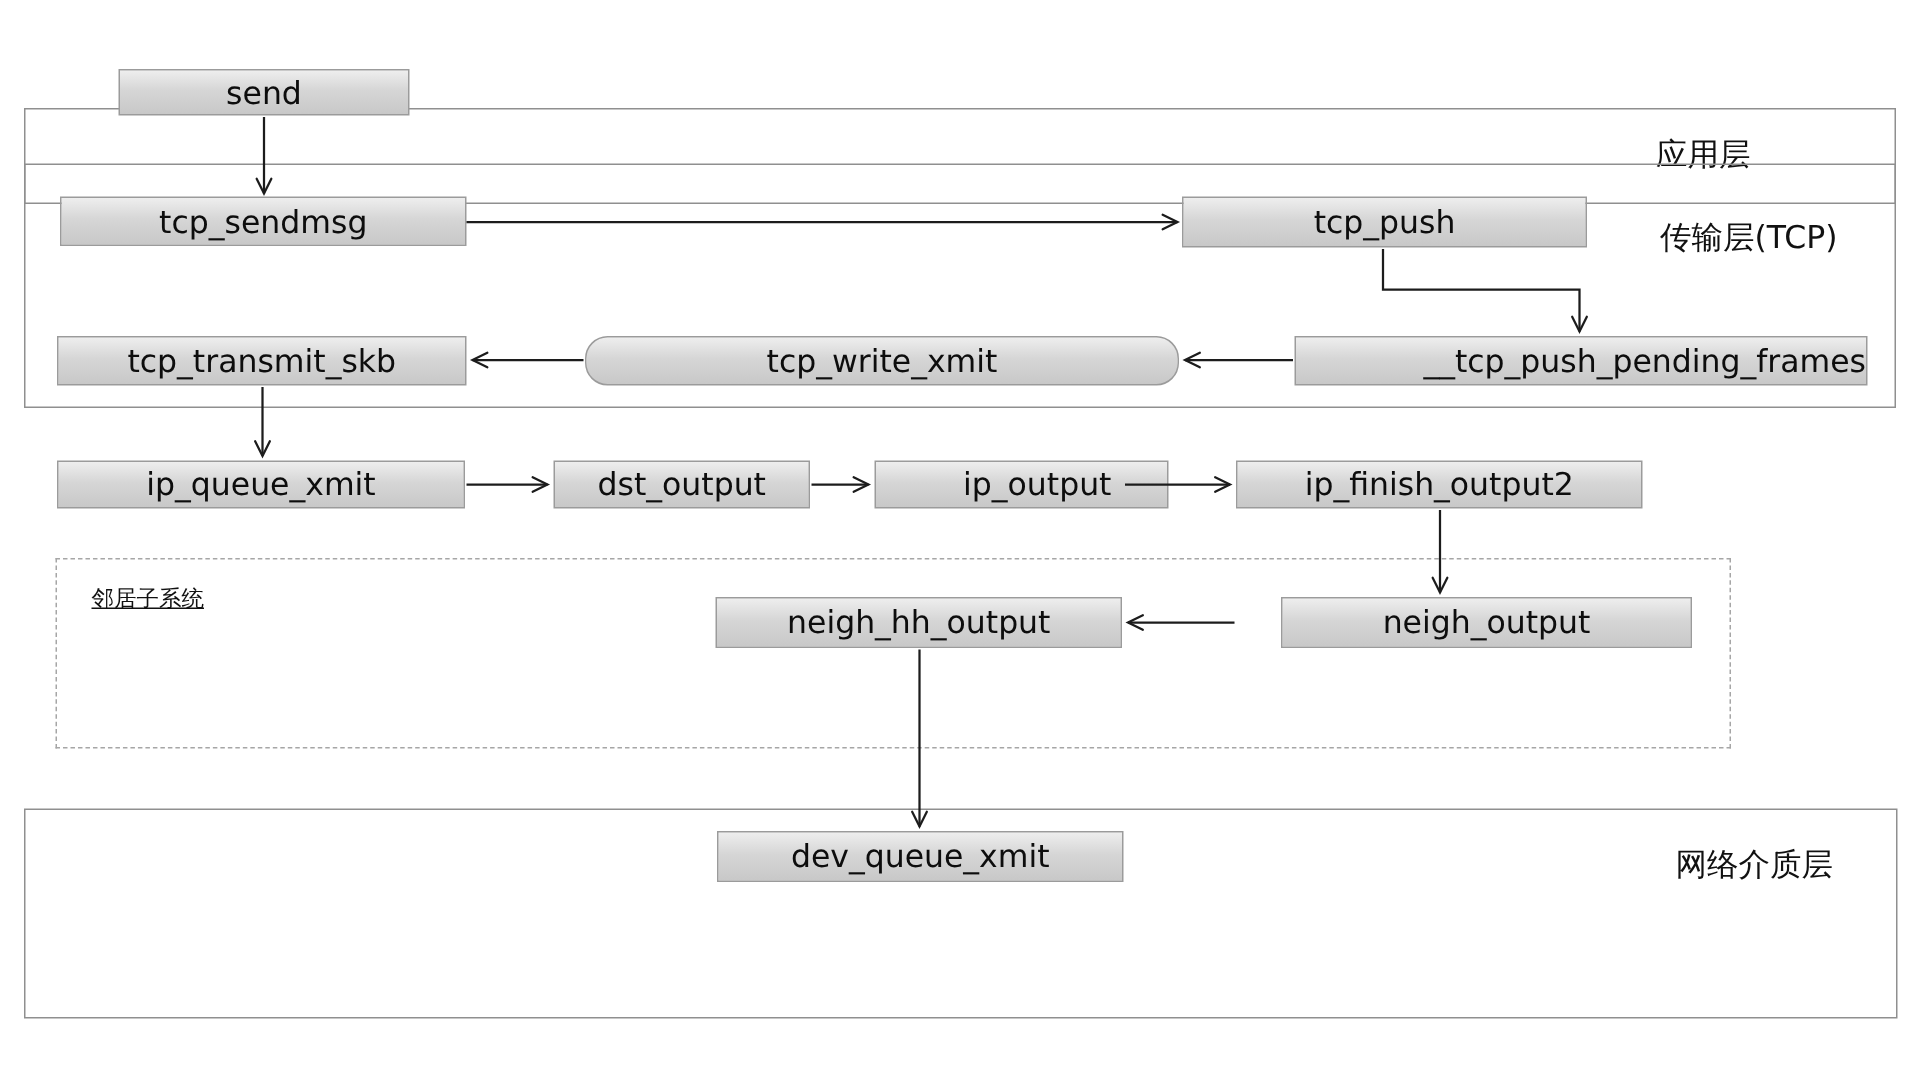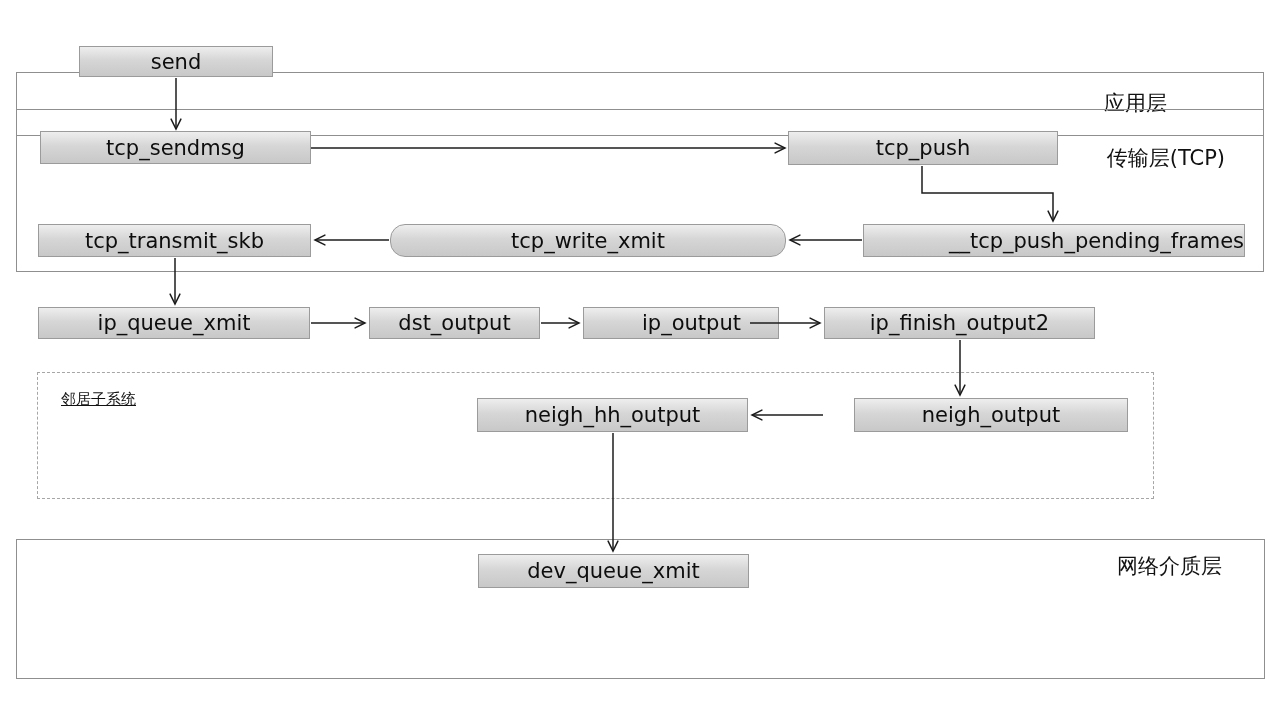--- a/index.html
+++ b/index.html
@@ -11,21 +11,21 @@
   #layer-application{left:16px;top:27px;width:1246px;height:62px;margin-top:45px;}
   #layer-transport{left:16px;top:109px;width:1246px;height:161px;}
   #layer-network{left:16px;top:288px;width:1246px;height:233px;}
   #layer-media{left:16px;top:539px;width:1247px;height:138px;}
   .layer-label{
     position:absolute;font-size:21px;color:#111;white-space:nowrap;line-height:1.2;
   }
   #label-application{right:96px;top:18px;}
   #label-transport{right:38px;top:36px;}
   #label-network{right:39px;top:19px;}
-  #label-media{right:42px;top:14px;}
+  #label-media{right:42px;top:24px;}
   .group{position:absolute;border:1px dashed #a6a6a6;}
   #group-neighbor{left:37px;top:372px;width:1115px;height:125px;}
   .group-label{position:absolute;left:23px;top:17px;font-size:15px;color:#111;white-space:nowrap;text-decoration:underline;}
   .node{
     position:absolute;display:flex;align-items:center;justify-content:center;
     background:linear-gradient(180deg,#eeeeee 0%,#d6d6d6 45%,#c8c8c8 100%);
     border:1px solid #9b9b9b;
     font-size:21px;color:#0d0d0d;white-space:nowrap;
     box-sizing:border-box;
   }

